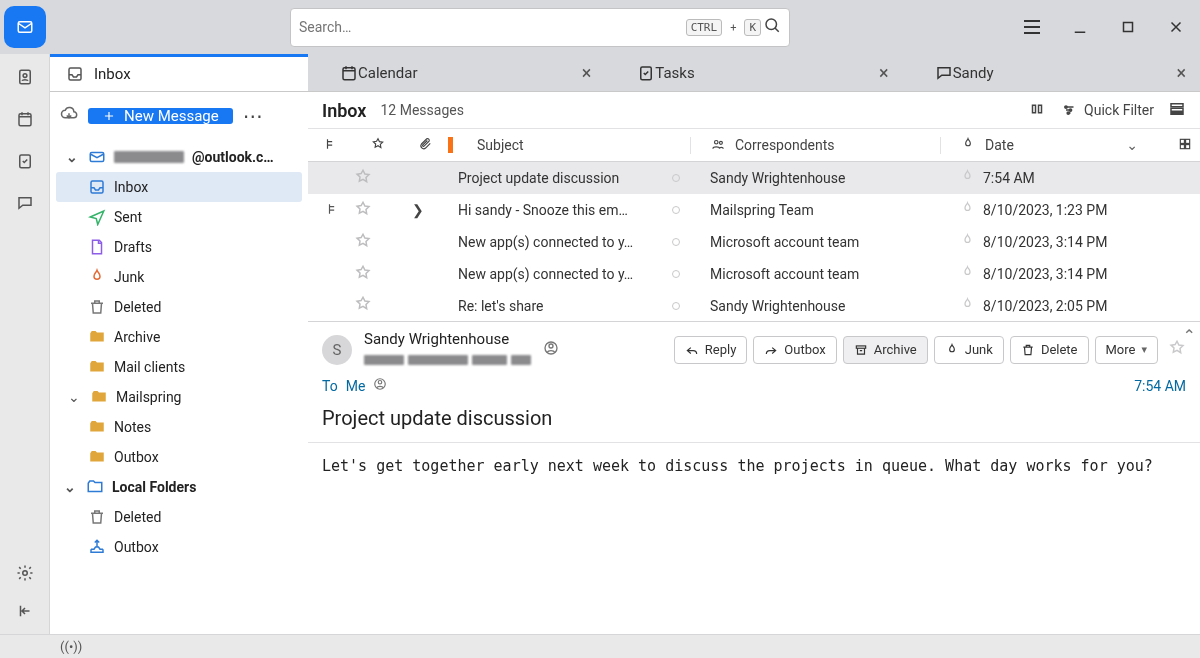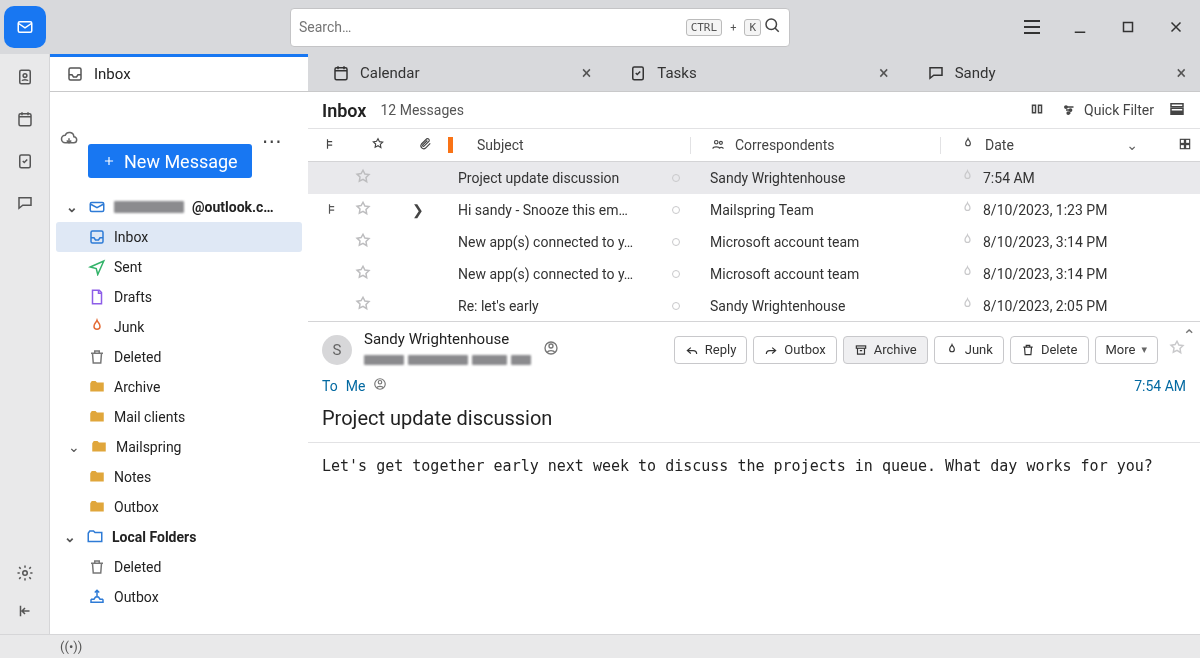--- a/index.html
+++ b/index.html
@@ -28,42 +28,42 @@
 .spaces-bottom { margin-top:auto; margin-bottom:10px; display:flex; flex-direction:column; gap:16px; align-items:center;}
 
 
 .side-col { width:258px; display:flex; flex-direction:column; min-height:0; }
 .side-tabs { height:38px; display:flex; border-bottom:1px solid #c9c9ca;}
 .side-tab { flex:1; background:#fff; display:flex; align-items:center; gap:10px; padding:0 16px; border-top:3px solid #1877f2; font-size:15px;}
 .side-tab svg{ color:#555;}
 .side-panel { background:#fff; flex:1; overflow:auto; padding-top:8px;}
 .compose-row { display:flex; align-items:center; gap:10px; padding:4px 10px 14px 10px;}
 .cloud-btn { color:#666; }
-.new-msg-btn { flex:0 0 auto; background:#1877f2; color:#fff; border:none; border-radius:3px; height:34px; padding:0 14px; font-size:18px; display:flex; align-items:center; gap:8px;margin-top:40px;}
+.new-msg-btn { flex:0 0 auto; background:#1877f2; color:#fff; border:none; border-radius:3px; height:16px; padding:0 14px; font-size:15px; display:flex; align-items:center; gap:8px;}
 .more-dots { color:#444; font-size:20px; letter-spacing:2px;}
 .acct-row, .folder-row, .sub-row { display:flex; align-items:center; gap:8px; height:30px; font-size:14px; color:#222; padding-left:10px; border-radius:3px; margin:0 6px;}
 .acct-row { font-weight:700; }
 .folder-row.selected { background:#dfe8f5;}
 .folder-icon { width:18px; display:flex; justify-content:center; }
 .disclose { width:14px; color:#555; }
 .indent-1 { padding-left:32px; }
 .indent-2 { padding-left:56px; }
 .folder-yellow { color:#e0a63b; }
 .folder-blue  { color:#2e7bd6; }
 .inbox-blue   { color:#2e7bd6; }
 .drafts-purple{ color:#8d5de8; }
 .sent-green   { color:#34b36a; }
 .junk-orange  { color:#e46b35; }
 .deleted-gray { color:#777; }
 .redact { display:inline-block; height:12px; background:#8b8b8e; filter:blur(1px); border-radius:1px;}
 
 
 .right-col { flex:1; display:flex; flex-direction:column; min-height:0; }
 .big-tabs { height:38px; display:flex; background:#d8d9dc; border-bottom:1px solid #c9c9ca;}
-.big-tab { flex:1; display:flex; align-items:center; gap:10px; padding:0 24px; font-size:15px; color:#333; position:relative;}
+.big-tab { flex:1; display:flex; align-items:center; padding:0 32px; font-size:15px; color:#333; position:relative;}
 .big-tab .close { position:absolute; right:14px; color:#555; font-size:18px;}
 
 
 .list-header { height:36px; background:#fff; display:flex; align-items:center; padding:0 14px; gap:14px;}
 .list-header h2 { font-size:18px; font-weight:600;}
 .list-header .count { font-size:14px; color:#555;}
 .list-header-right { margin-left:auto; display:flex; align-items:center; gap:14px; color:#444; font-size:14px;}
 
 
 .cols-row { height:34px; background:#fff; border-top:1px solid #e2e2e4; border-bottom:1px solid #d4d4d6; display:flex; align-items:center; font-size:14px; color:#444;}
@@ -504,21 +504,21 @@
           </div>
         </div>
         <div class="msg-row last">
           <div class="mc-controls">
             <span style="width:14px"></span>
             <span class="star-outline"><svg viewBox="0 0 24 24" fill="none" stroke="currentColor" stroke-width="2">
                 <path d="M12 3l2.5 5 5.5.8-4 3.9.9 5.5L12 15l-4.9 2.6.9-5.5-4-3.9 5.5-.8z"></path>
               </svg></span>
           </div>
           <div class="mc-subject">
-            <span>Re: let's early</span>
+            <span>Re: let's share</span>
             <span class="dot"></span>
           </div>
           <div class="mc-corr"><span>Sandy Wrightenhouse</span></div>
           <div class="mc-date">
             <span class="flame"><svg viewBox="0 0 24 24" fill="none" stroke="currentColor" stroke-width="2" style="width:15px;height:15px">
                 <path d="M12 3c1 3 4 4 4 8a4 4 0 11-8 0c0-4 3-5 4-8z"></path>
               </svg></span>
             <span>8/10/2023, 2:05 PM</span>
           </div>
         </div>

